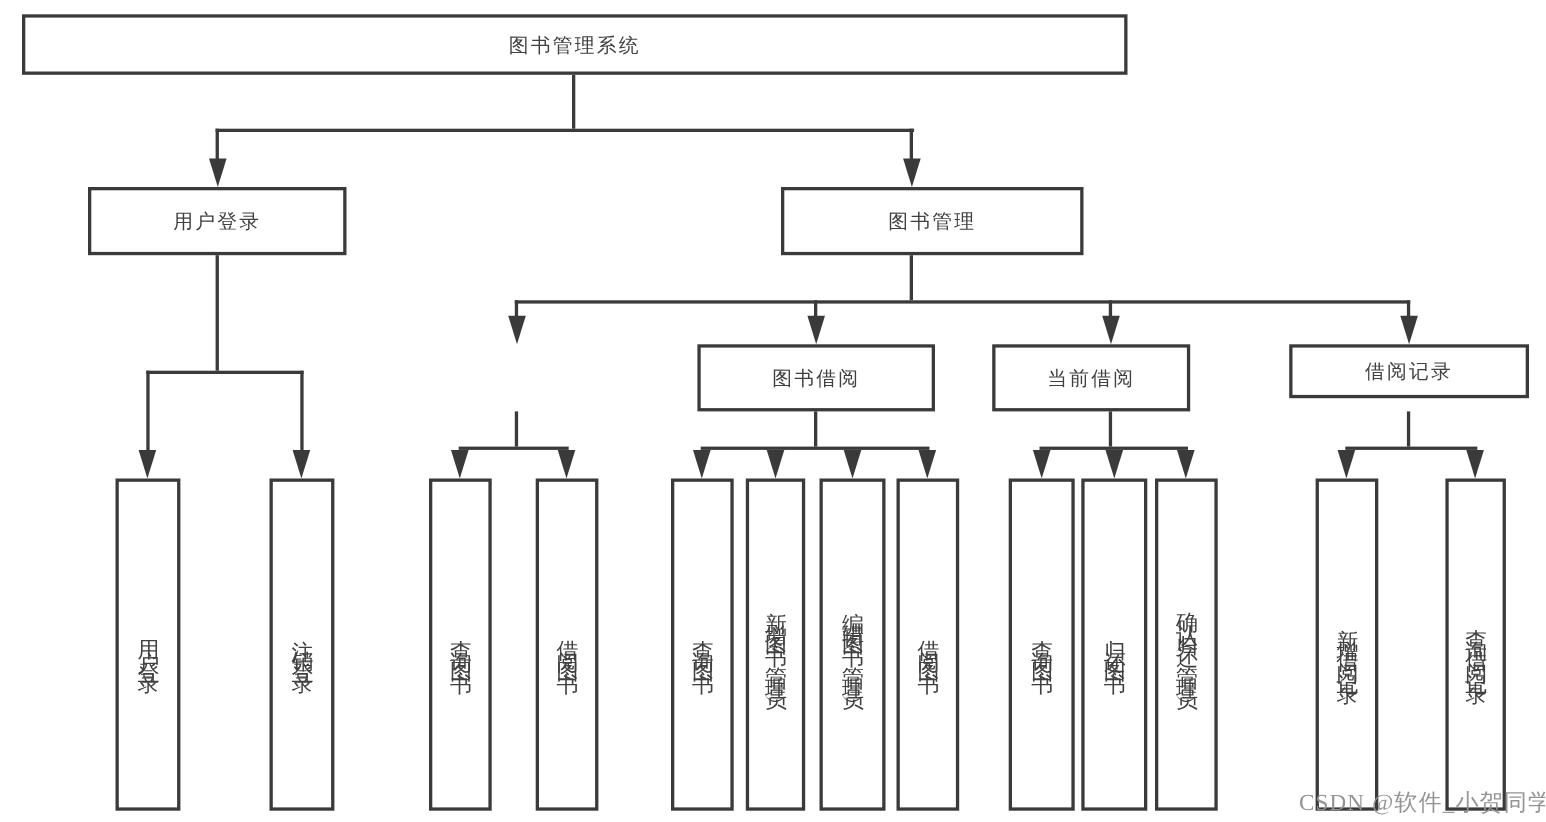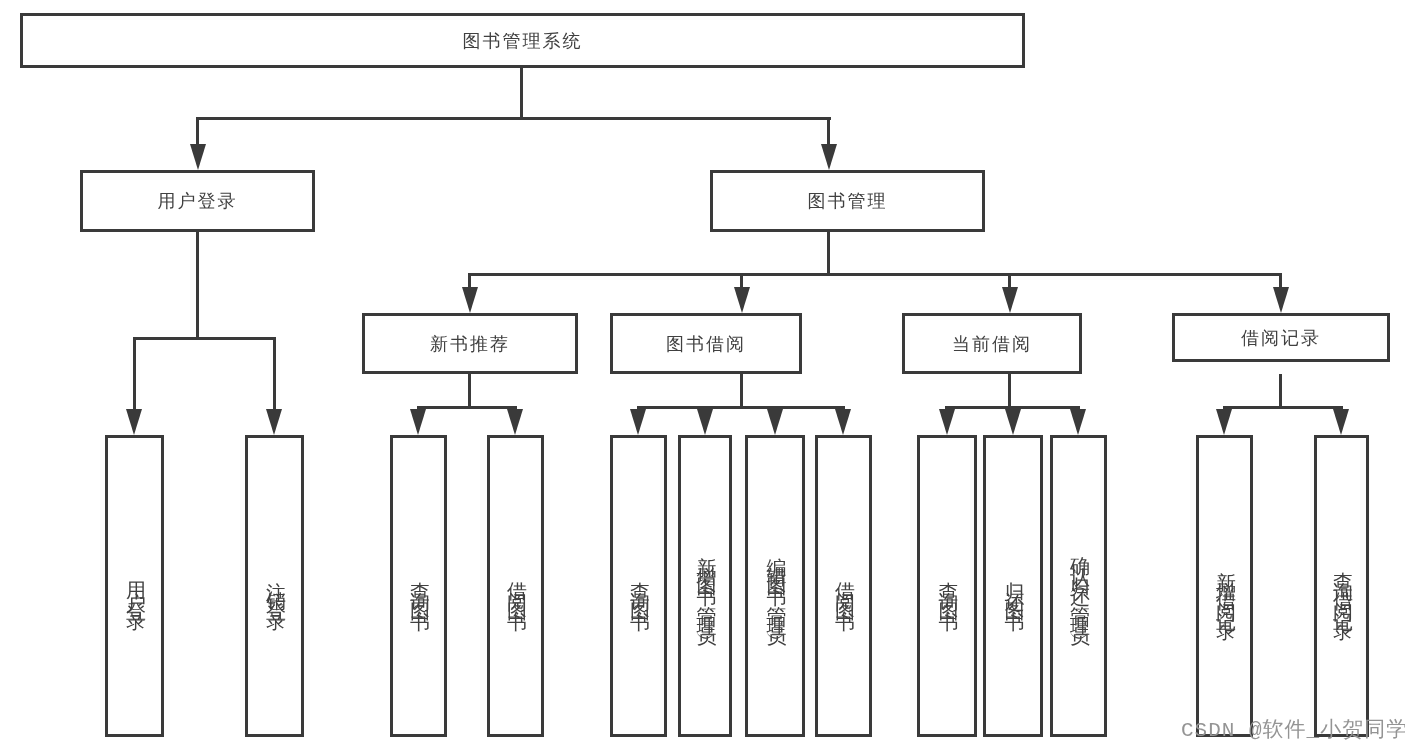--- a/index.html
+++ b/index.html
@@ -1,19 +1,19 @@
 <!DOCTYPE html>
 <html style="--line: #3a3a3a; --text: #404040; --wm: #949494; --bg: #ffffff;"><head>
 <meta charset="utf-8">
 <style>
   :root { --line:#3a3a3a; --text:#404040; --wm:#949494; --bg:#ffffff; }
   html,body { margin:0; padding:0; background:var(--bg); }
   .canvas {
     position:relative; width:1405px; height:747px; overflow:hidden;
-    background:var(--bg); font-family:Liberation Mono, monospace;
+    background:var(--bg); font-family:Liberation Serif, serif;
   }
   .box {
     position:absolute; box-sizing:border-box; border:3px solid var(--line);
     background:#fff; display:flex; align-items:center; justify-content:center;
     color:var(--text);
   }
   .hbox span { font-size:18px; letter-spacing:2px; white-space:nowrap; }
   .leaf span {
     writing-mode:vertical-rl; text-orientation:mixed;
     font-size:20px; letter-spacing:10px; line-height:1; white-space:nowrap;
@@ -64,24 +64,21 @@
   <i class="hl" style="left:468px;top:273px;width:814px"></i>
   <i class="vl" style="left:468px;top:273px;height:16px"></i>
   <i class="arrow" style="left:462px;top:287px"></i>
   <i class="vl" style="left:740px;top:273px;height:16px"></i>
   <i class="arrow" style="left:734px;top:287px"></i>
   <i class="vl" style="left:1008px;top:273px;height:16px"></i>
   <i class="arrow" style="left:1002px;top:287px"></i>
   <i class="vl" style="left:1279px;top:273px;height:16px"></i>
   <i class="arrow" style="left:1273px;top:287px"></i>
 
-  <div class="box hbox" style="left:362px;top:313px;width:216px;height:61px">
-    <span>新书推荐</span>
-  </div>
-  <div class="box hbox" style="left:610px;top:313px;width:192px;height:61px">
+  <div class="box hbox" style="left:634px;top:313px;width:216px;height:61px">
     <span>图书借阅</span>
   </div>
   <div class="box hbox" style="left:902px;top:313px;width:180px;height:61px">
     <span>当前借阅</span>
   </div>
   <div class="box hbox" style="left:1172px;top:313px;width:218px;height:49px">
     <span>借阅记录</span>
   </div>
 
   <i class="vl" style="left:468px;top:374px;height:32px"></i>

